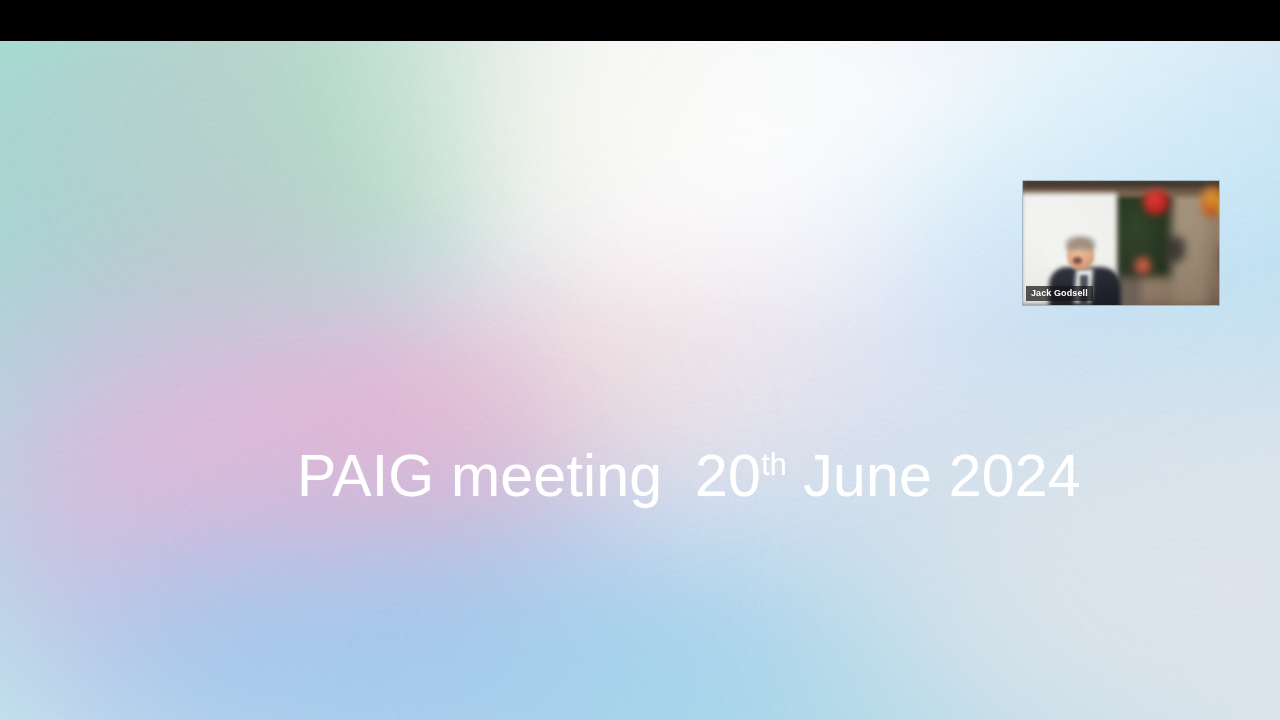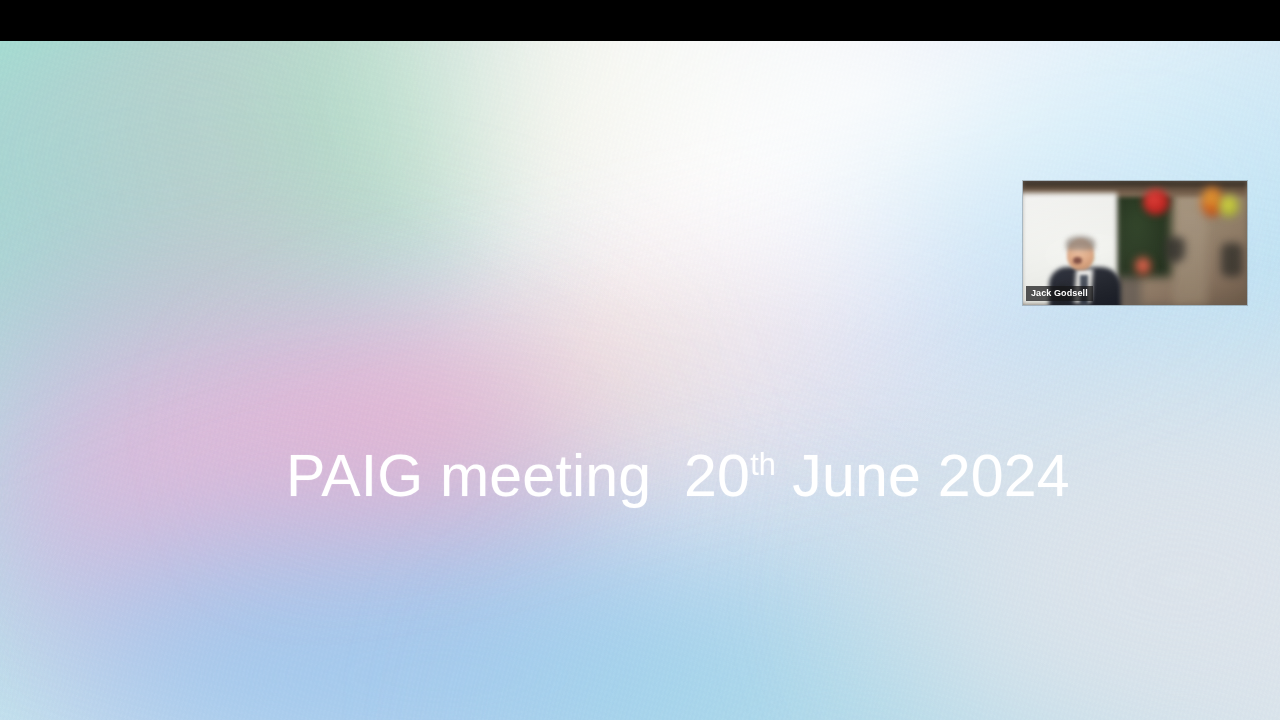--- a/index.html
+++ b/index.html
@@ -201,21 +201,21 @@
     font-family: "Liberation Sans", sans-serif;
     font-size: 59px;
     font-weight: 400;
     letter-spacing: 0.2px;
     line-height: 1.05;
     white-space: nowrap;
     text-shadow: 0 0 2px rgba(255,255,255,0.25);
   }
   .subline {
     position: absolute;
-    left: 286px;
+    left: 297px;
     top: 405px;
     color: #ffffff;
     font-family: "Liberation Sans", sans-serif;
     font-size: 59px;
     font-weight: 400;
     letter-spacing: 0.2px;
     line-height: 1.05;
     white-space: nowrap;
     text-shadow: 0 0 2px rgba(255,255,255,0.25);
   }
@@ -225,21 +225,21 @@
     line-height: 0;
     letter-spacing: 0;
   }
   .gap-wide { letter-spacing: 0; }
 
   
   .speaker-tile {
     position: absolute;
     left: 1023px;
     top: 140px;
-    width: 224px;
+    width: 196px;
     height: 124px;
     overflow: hidden;
     z-index: 30;
     background: #6d6257;
     box-shadow: 0 0 0 1px rgba(40,40,40,0.25);
   }
   .tile-photo {
     position: absolute;
     inset: 0;
     overflow: hidden;

